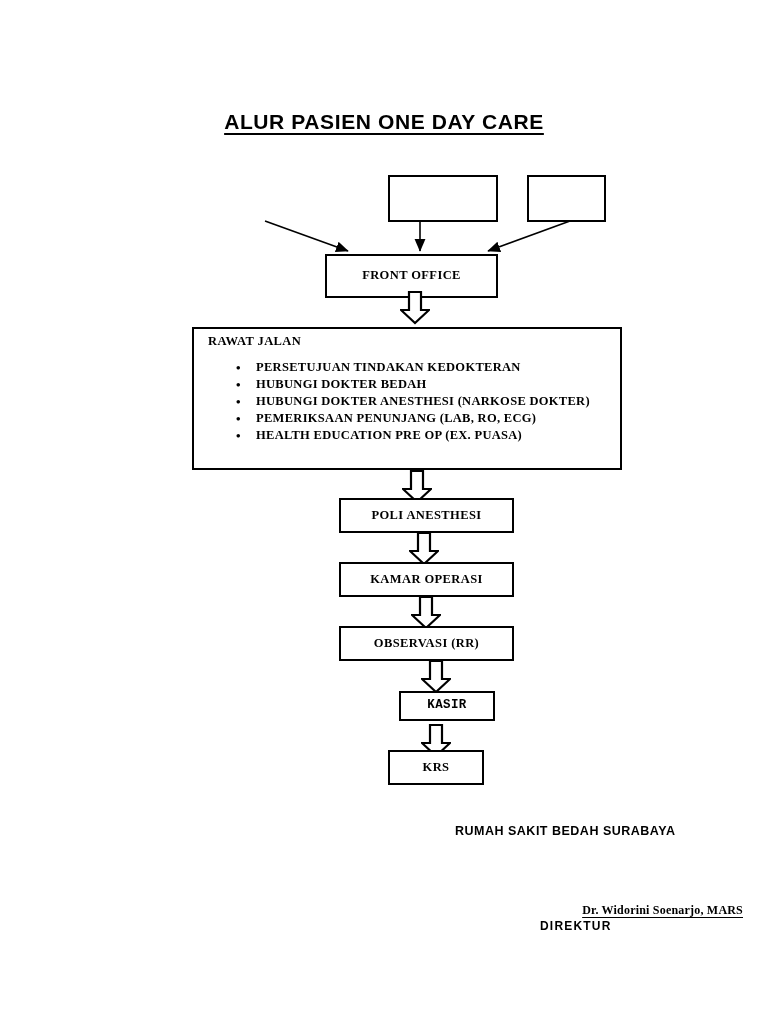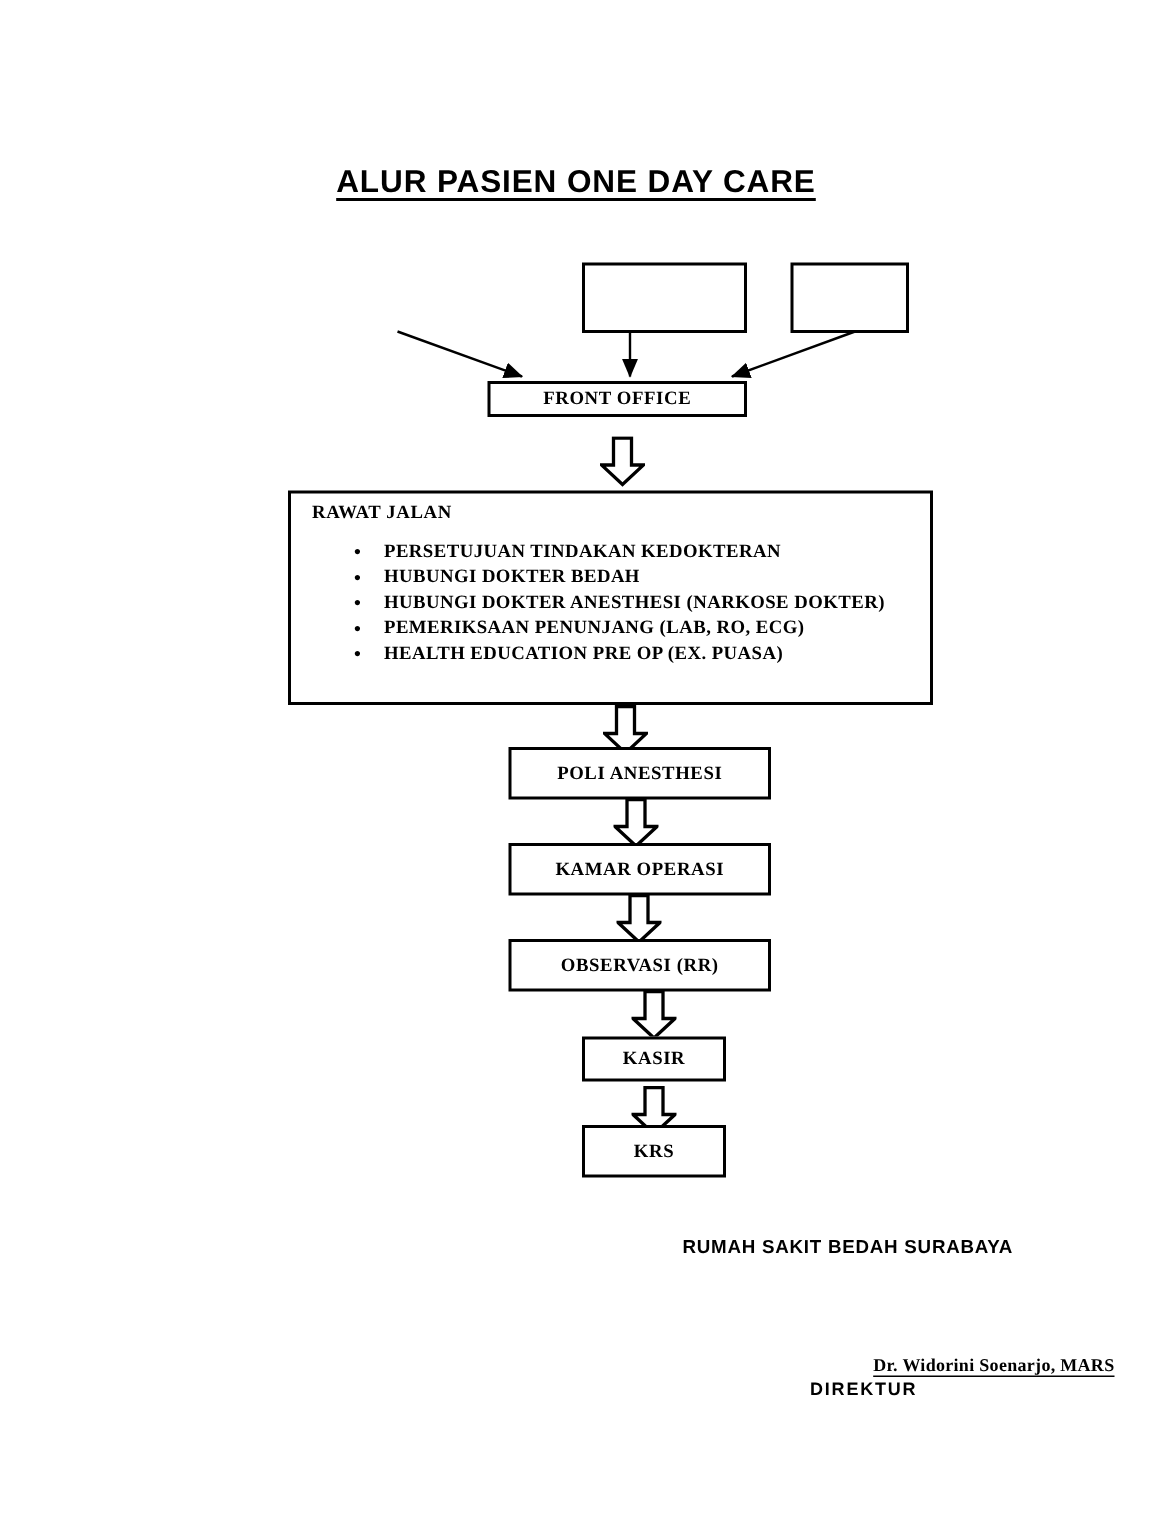--- a/index.html
+++ b/index.html
@@ -58,21 +58,21 @@
   }
 
   .box.empty { display: block; }
 
   
   #box-pasien-luar { left: 117px; top: 172px; width: 234px; height: 48px; }
   #box-empty-1     { left: 388px; top: 175px; width: 110px; height: 47px; }
   #box-empty-2     { left: 527px; top: 175px; width: 79px;  height: 47px; }
 
   
-  #box-front-office { left: 325px; top: 254px; width: 173px; height: 24px; }
+  #box-front-office { left: 325px; top: 254px; width: 173px; height: 44px; }
 
   
   #box-rawat-jalan {
     left: 192px; top: 327px; width: 430px; height: 143px;
     display: block;
     padding: 5px 10px 0 10px;
     text-align: left;
   }
   .rj-head {
     font-family: "Liberation Serif", serif;
@@ -100,21 +100,21 @@
     left: -20px;
     top: 0;
     font-size: 13px;
     line-height: 1.33;
   }
 
   
   #box-poli-anesthesi { left: 339px; top: 498px; width: 175px; height: 35px; }
   #box-kamar-operasi  { left: 339px; top: 562px; width: 175px; height: 35px; }
   #box-observasi      { left: 339px; top: 626px; width: 175px; height: 35px; }
-  #box-kasir          { left: 388px; top: 691px; width: 96px;  height: 30px; }
+  #box-kasir          { left: 399px; top: 691px; width: 96px;  height: 30px; font-family: Liberation Mono, monospace; }
   #box-krs            { left: 388px; top: 750px; width: 96px;  height: 35px; }
 
   
   .block-arrow {
     position: absolute;
     width: 30px;
     height: 34px;
   }
   .block-arrow svg { display: block; width: 100%; height: 100%; }
 

